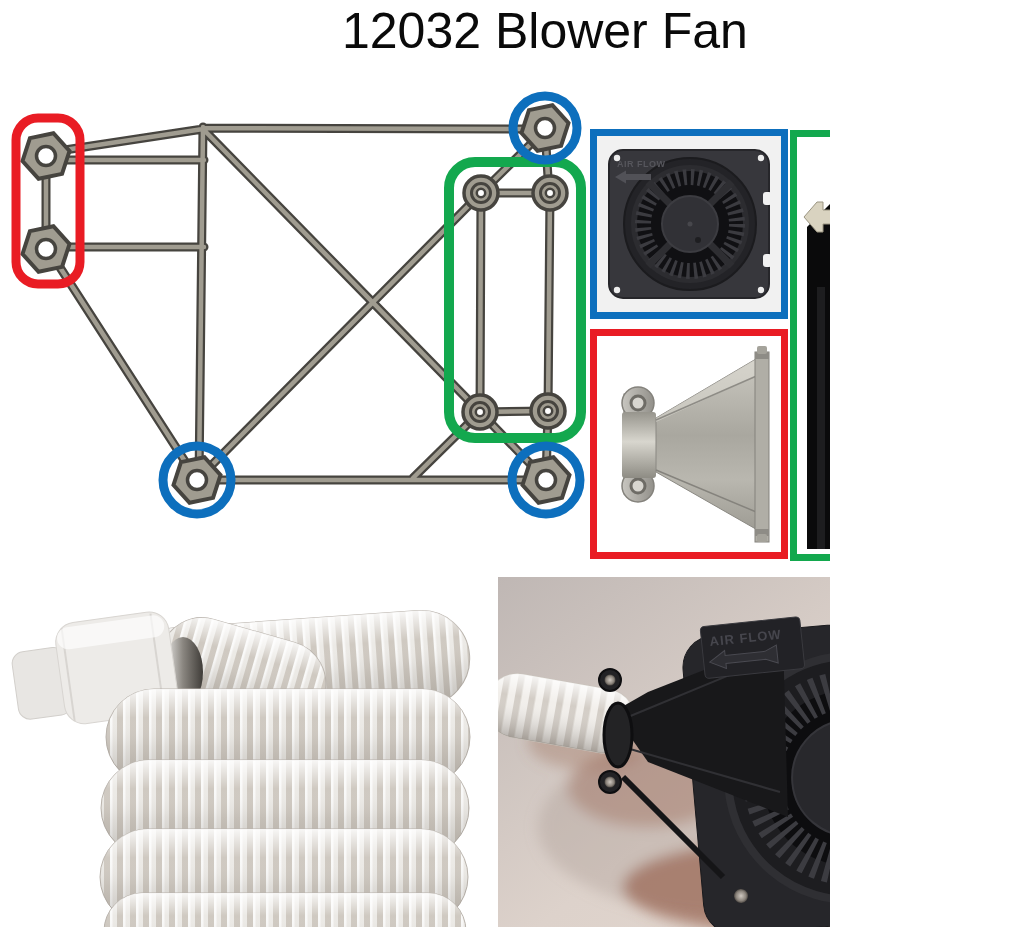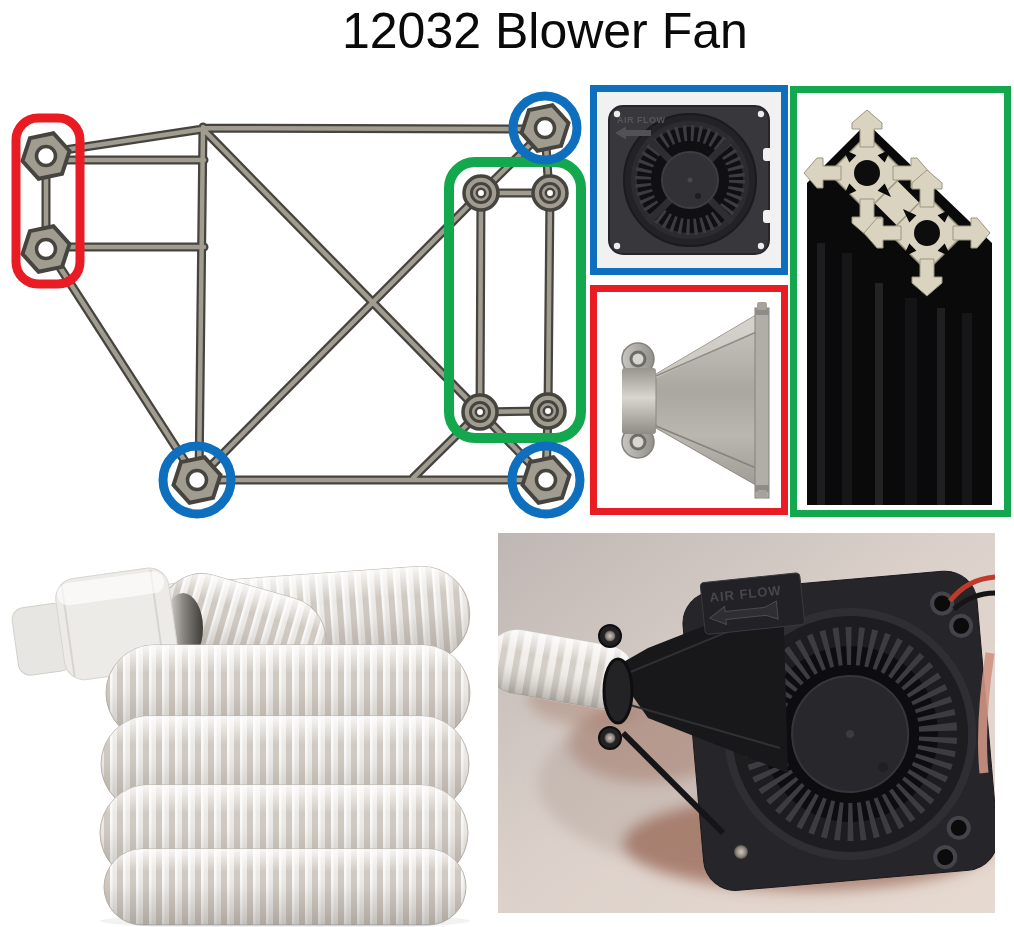--- a/index.html
+++ b/index.html
@@ -1,21 +1,21 @@
 <!DOCTYPE html>
 <html><head>
 <meta charset="utf-8">
 <style>
   html,body{margin:0;padding:0;background:#fff;}
-  .canvas{position:relative;width:1014px;height:927px;background:#fff;overflow:hidden;
+  .canvas{position:relative;width:830px;height:927px;background:#fff;overflow:hidden;
           font-family:"Liberation Sans",sans-serif;
           --red-callout:#e91c24;--green-callout:#13a84e;--blue-callout:#0d6fbd;}
   .title{position:absolute;left:342px;top:2px;font-size:50px;color:#0a0a0a;white-space:nowrap;}
   .diagram{position:absolute;left:8px;top:85px;width:582px;height:442px;}
-  .photo{position:absolute;box-sizing:border-box;}
+  .photo{position:absolute;box-sizing:border-box;margin-top:44px;}
   .photo svg{display:block;width:100%;height:100%;}
   .photo-blue{left:590px;top:85px;width:198px;height:190px;border:7px solid var(--blue-callout);background:#f1f1f1;}
   .photo-red{left:590px;top:285px;width:198px;height:230px;border:7px solid var(--red-callout);background:#ffffff;}
   .photo-green{left:790px;top:86px;width:221px;height:431px;border:7px solid var(--green-callout);background:#ffffff;}
   .photo-hose{left:0;top:533px;width:492px;height:394px;background:#fff;}
   .photo-asm{left:498px;top:533px;width:497px;height:380px;}
   .stroke-red{stroke:var(--red-callout);}
   .stroke-green{stroke:var(--green-callout);}
   .stroke-blue{stroke:var(--blue-callout);}
   .member-outline{stroke:#46443f;stroke-width:9;fill:none;stroke-linecap:round;}

